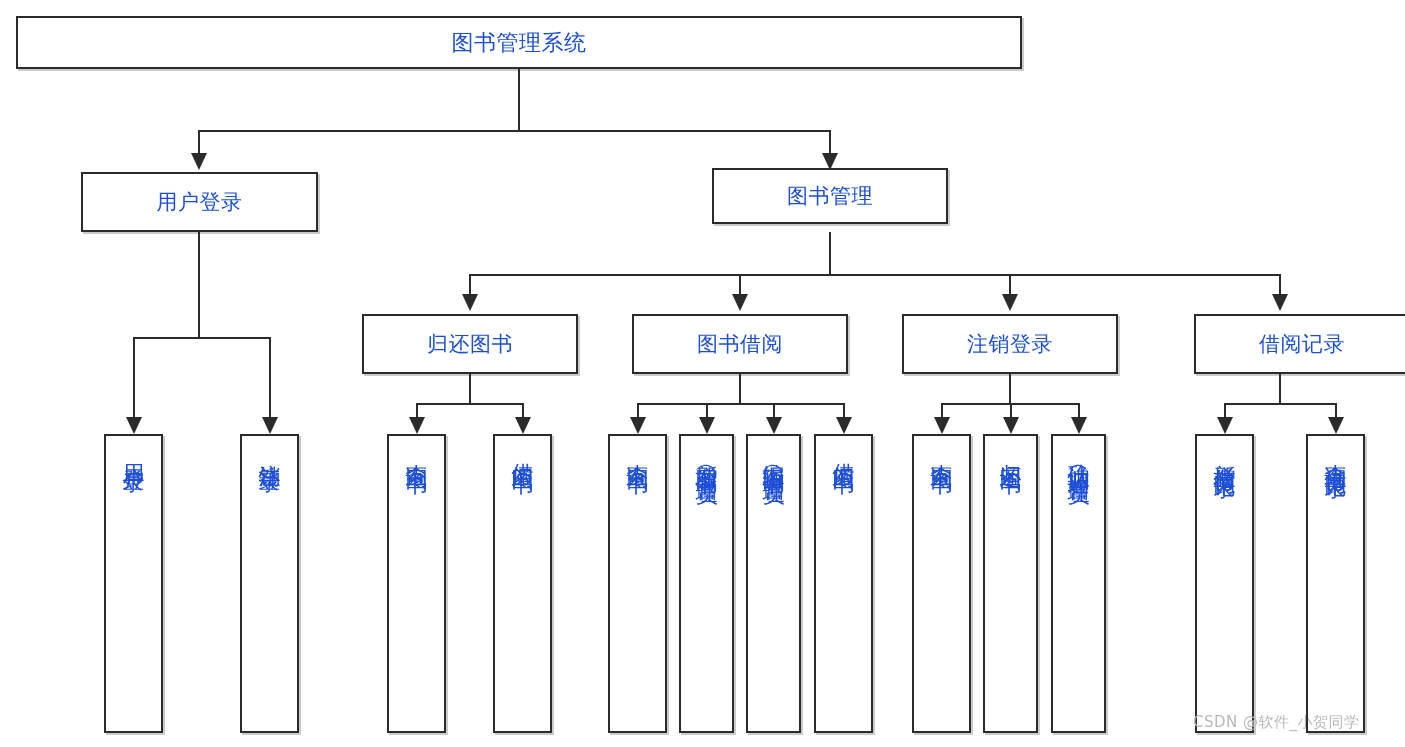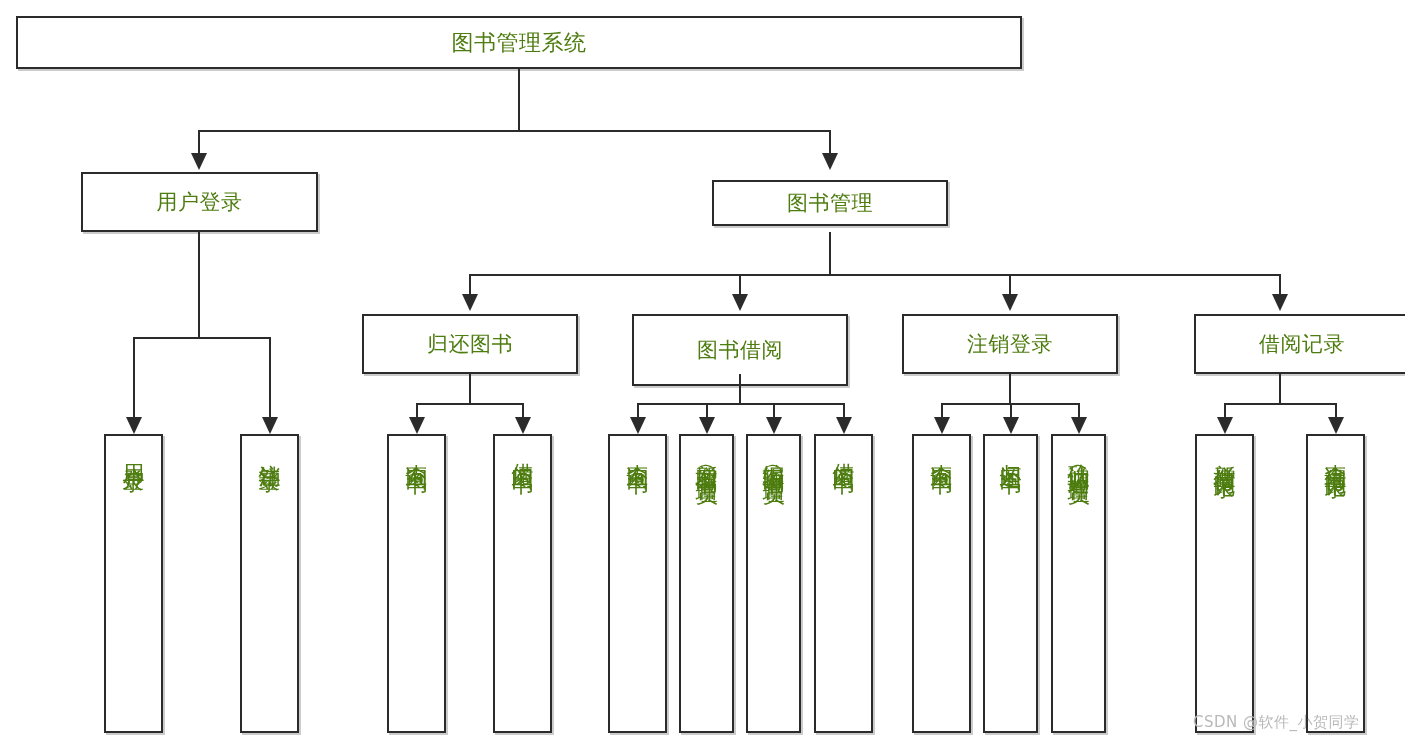--- a/index.html
+++ b/index.html
@@ -24,21 +24,21 @@
     position: absolute;
     box-sizing: border-box;
     background: #ffffff;
     border: 2px solid #2b2b2b;
     box-shadow: 2px 2px 0 0 rgba(160,160,160,0.55);
     display: flex;
     align-items: center;
     justify-content: center;
   }
   .node .label {
-    color: #4d7c0f;
+    color: #1d4ed8;
     font-size: 21px;
     line-height: 1.18;
     letter-spacing: 0.5px;
     white-space: nowrap;
     text-align: right;
   }
 
   
   .node.root .label { font-size: 22px; }
 
@@ -99,21 +99,21 @@
 
   <div class="vline" style="left:198px; top:130px; width:2px; height:25px;"></div>
   <div class="arrow" style="left:191px; top:153px;"></div>
   <div class="vline" style="left:829px; top:130px; width:2px; height:25px;"></div>
   <div class="arrow" style="left:822px; top:153px;"></div>
 
   <div class="node" style="left:81px; top:172px; width:237px; height:60px;">
     <span class="label">用户登录</span>
   </div>
 
-  <div class="node" style="left:712px; top:180px; width:236px; height:46px;">
+  <div class="node" style="left:712px; top:168px; width:236px; height:56px;">
     <span class="label">图书管理</span>
   </div>
 
   <div class="vline" style="left:198px; top:232px; width:2px; height:107px;"></div>
   <div class="hline" style="left:133px; top:337px; width:138px; height:2px;"></div>
   <div class="vline" style="left:133px; top:337px; width:2px; height:82px;"></div>
   <div class="arrow" style="left:126px; top:417px;"></div>
   <div class="vline" style="left:269px; top:337px; width:2px; height:82px;"></div>
   <div class="arrow" style="left:262px; top:417px;"></div>
 
@@ -128,21 +128,21 @@
 
   <div class="vline" style="left:1009px; top:274px; width:2px; height:22px;"></div>
   <div class="arrow" style="left:1002px; top:294px;"></div>
 
   <div class="vline" style="left:1279px; top:274px; width:2px; height:22px;"></div>
   <div class="arrow" style="left:1272px; top:294px;"></div>
 
   <div class="node" style="left:362px; top:314px; width:216px; height:60px;">
     <span class="label">归还图书</span>
   </div>
-  <div class="node" style="left:632px; top:314px; width:216px; height:72px;">
+  <div class="node" style="left:632px; top:314px; width:216px; height:60px;">
     <span class="label">图书借阅</span>
   </div>
   <div class="node" style="left:902px; top:314px; width:216px; height:60px;">
     <span class="label">注销登录</span>
   </div>
   <div class="node" style="left:1194px; top:314px; width:216px; height:60px;">
     <span class="label">借阅记录</span>
   </div>
 
   <div class="vline" style="left:469px; top:374px; width:2px; height:31px;"></div>

